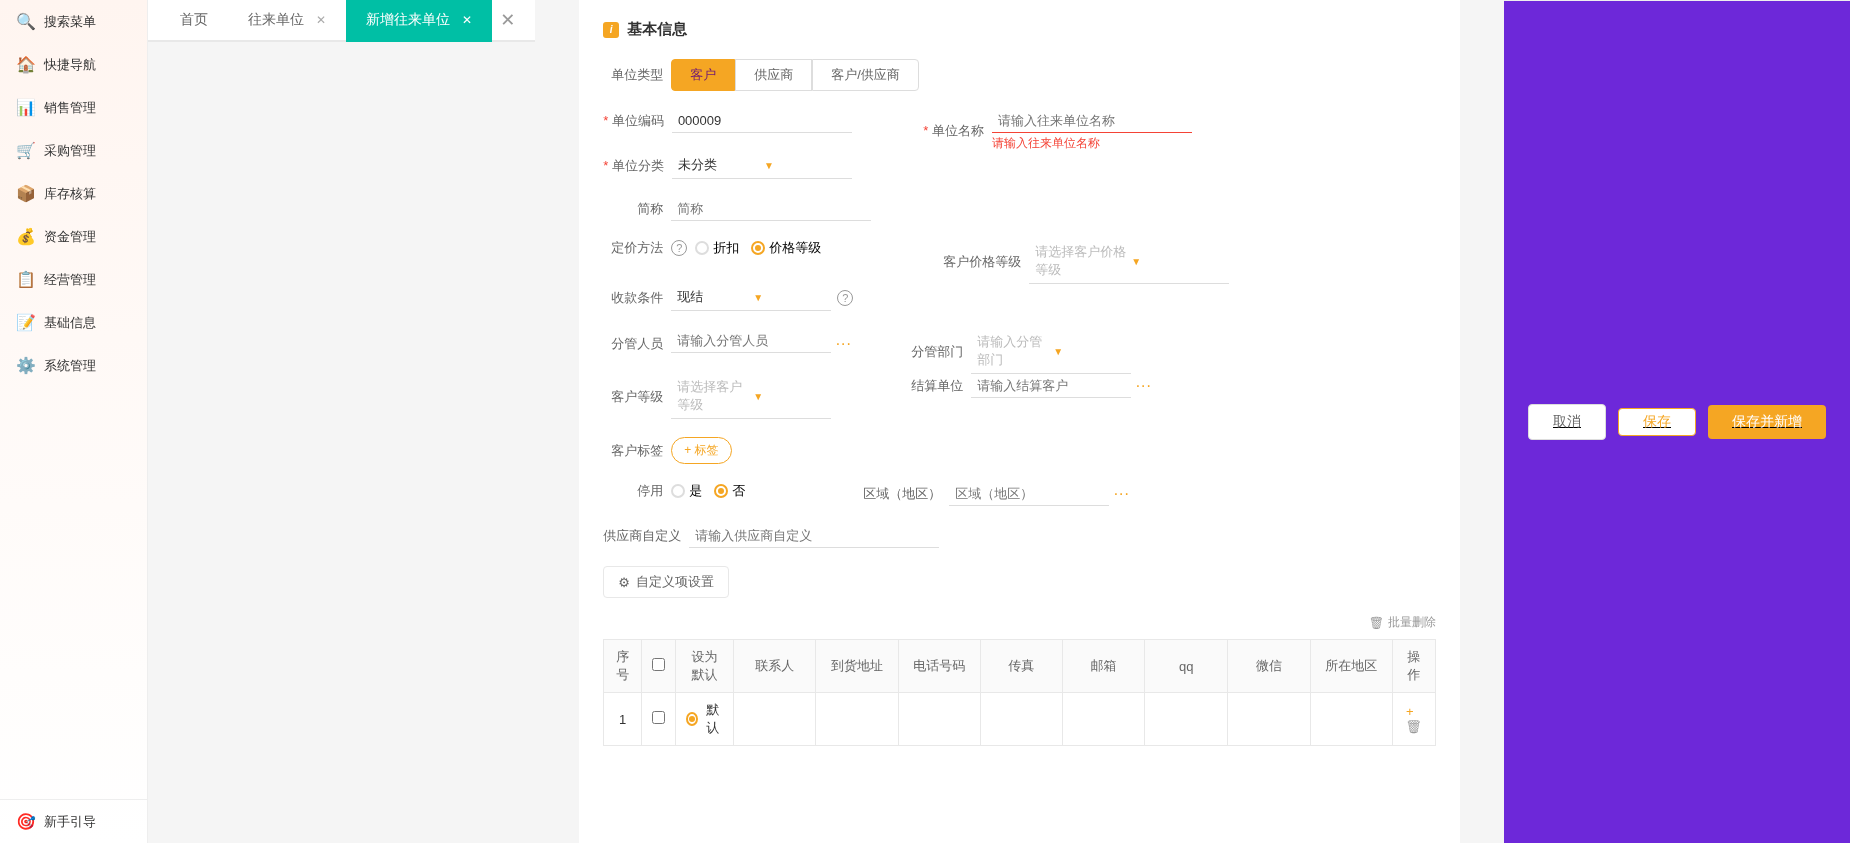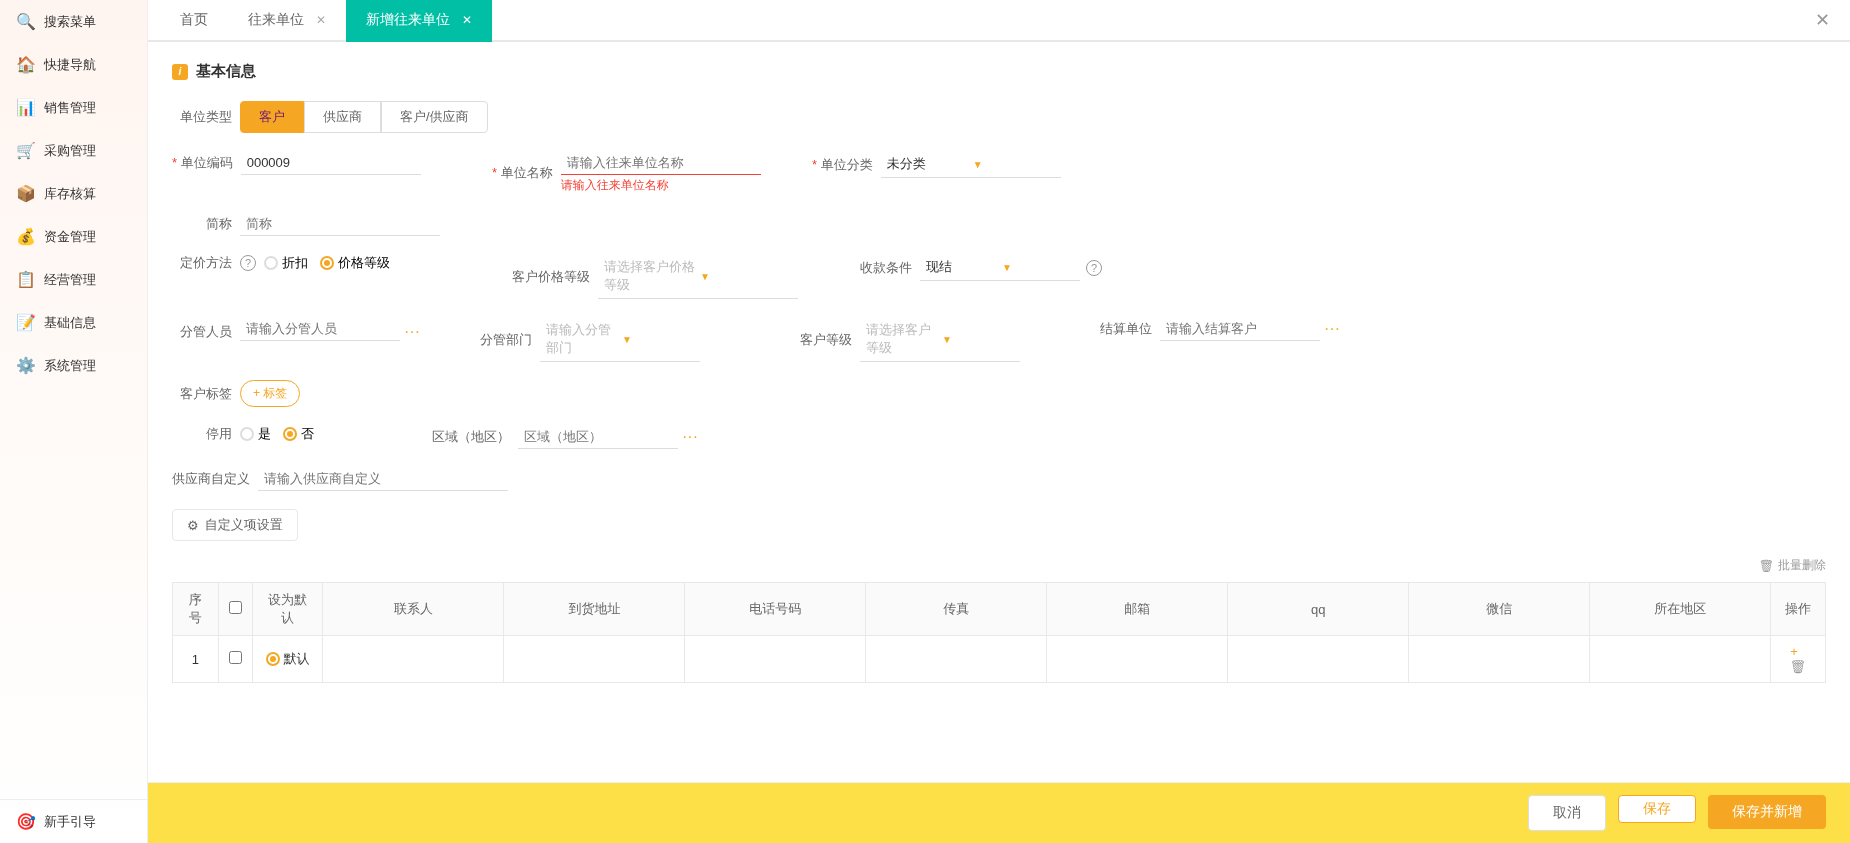--- a/index.html
+++ b/index.html
@@ -22,22 +22,23 @@
       cursor: pointer;
       color: #333;
       font-size: 13px;
     }
     .sidebar-item .icon { font-size: 16px; color: #f5a623; width: 20px; text-align: center; }
 
     
     .main {
       flex: 1;
       display: flex;
-      flex-direction: column;
+      flex-direction: row;
       overflow: hidden;
+      gap: 44px;
     }
 
     
     .tabs {
       display: flex;
       align-items: center;
       background: #fff;
       border-bottom: 2px solid #e8e8e8;
       height: 42px;
       padding: 0 12px;
@@ -253,25 +254,26 @@
       font-size: 13px;
       color: #666;
       background: #fff;
       width: fit-content;
     }
 
     
     .bottom-bar {
       display: flex;
       justify-content: flex-end;
-      align-items: flex-start;
+      align-items: center;
       padding: 12px 24px;
-      background: #fde047;
+      background: #6d28d9;
       border-top: 1px solid #eee;
       gap: 12px;
+      text-decoration: underline;
     }
     .btn-cancel {
       padding: 8px 24px;
       border: 1px solid #ddd;
       background: #fff;
       color: #666;
       font-size: 14px;
       border-radius: 4px;
       cursor: pointer;
     }

